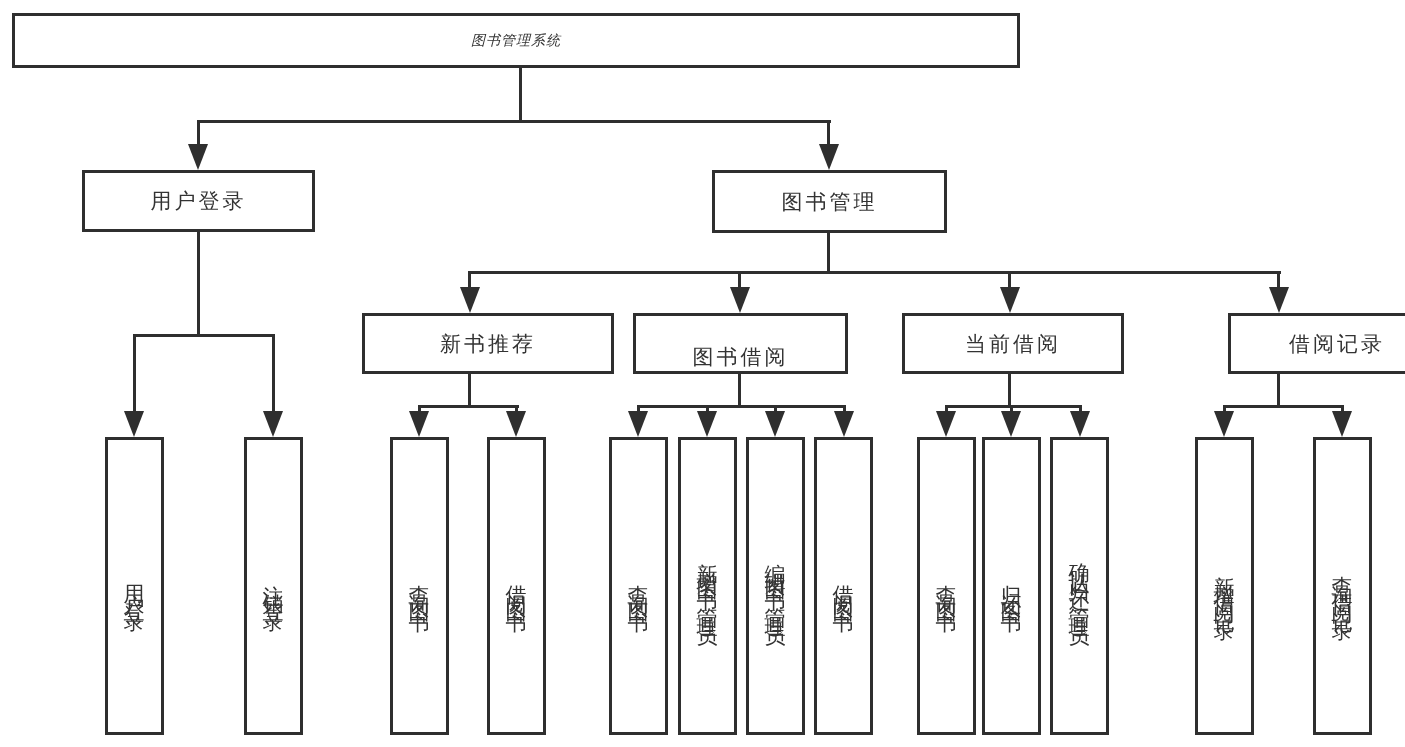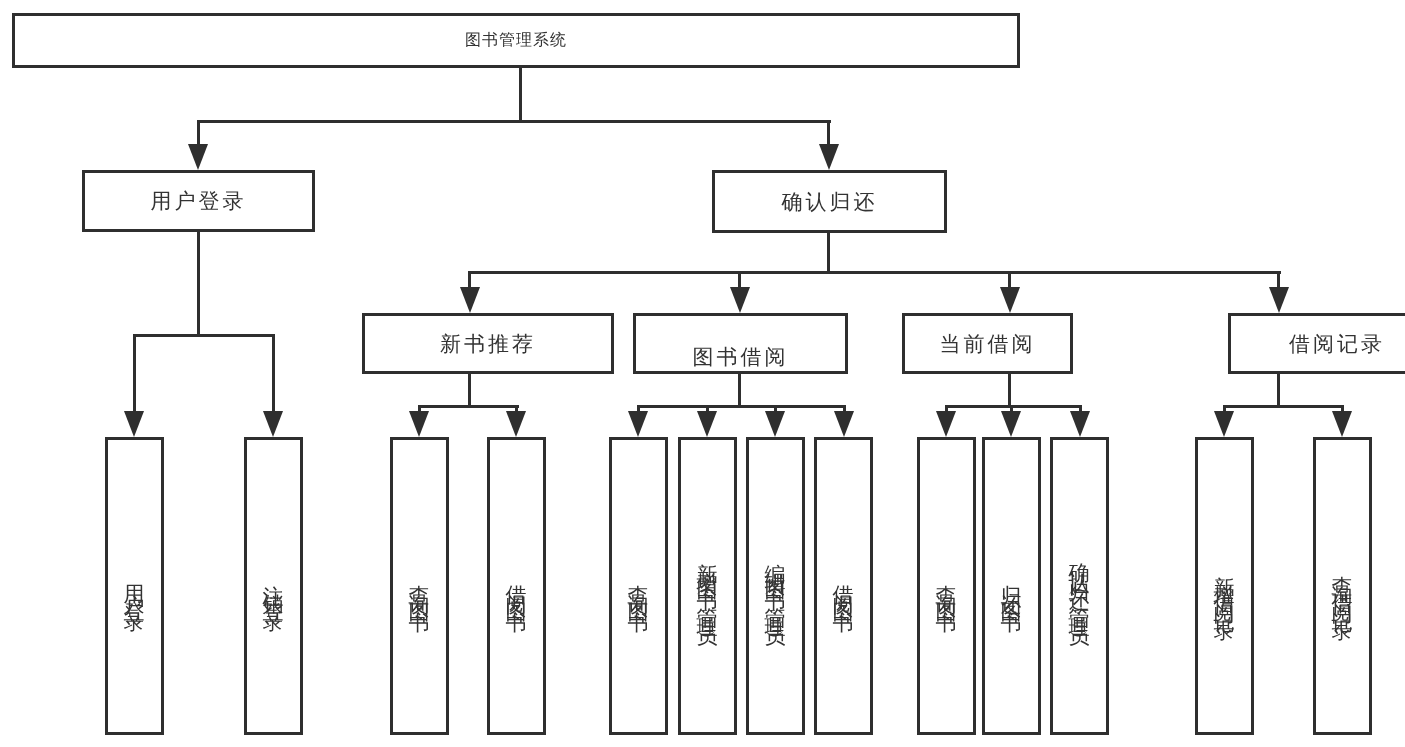--- a/index.html
+++ b/index.html
@@ -5,21 +5,21 @@
   html,body { margin:0; padding:0; background:#ffffff; }
   .canvas {
     position:relative; width:1405px; height:747px; background:#ffffff;
     font-family:"Liberation Sans", sans-serif; color:#333333; overflow:hidden;
   }
   .node {
     position:absolute; box-sizing:border-box; background:#ffffff;
     border:3px solid #2f2f2f; display:flex; align-items:center; justify-content:center;
   }
   .hlabel { font-size:21px; letter-spacing:3px; color:#333333; white-space:nowrap; }
-  .root .hlabel { font-size:16px; letter-spacing:1px; }
+  .root .hlabel { font-size:14px; letter-spacing:1px;font-style:italic; }
   .leaf .vlabel {
     writing-mode:vertical-rl; text-orientation:mixed;
     font-size:21px; letter-spacing:9px; color:#333333; line-height:1;
   }
   .vline { position:absolute; width:3px; background:#2f2f2f; }
   .hline { position:absolute; height:3px; background:#2f2f2f; }
   .arrow {
     position:absolute; width:0; height:0;
     border-left:10px solid transparent; border-right:10px solid transparent;
     border-top:26px solid #2f2f2f;
@@ -37,32 +37,32 @@
 
   <div class="node root" style="left:12px; top:13px; width:1008px; height:55px;">
     <span class="hlabel">图书管理系统</span>
   </div>
 
   <div class="node" style="left:82px; top:170px; width:233px; height:62px;">
     <span class="hlabel">用户登录</span>
   </div>
 
   <div class="node" style="left:712px; top:170px; width:235px; height:63px;">
-    <span class="hlabel">确认归还</span>
+    <span class="hlabel">图书管理</span>
   </div>
 
   <div class="node" style="left:362px; top:313px; width:252px; height:61px;">
     <span class="hlabel">新书推荐</span>
   </div>
 
   <div class="node" style="left:633px; top:313px; width:215px; height:61px;align-items:flex-end;">
     <span class="hlabel">图书借阅</span>
   </div>
 
-  <div class="node" style="left:902px; top:313px; width:171px; height:61px;">
+  <div class="node" style="left:902px; top:313px; width:222px; height:61px;">
     <span class="hlabel">当前借阅</span>
   </div>
 
   <div class="node" style="left:1228px; top:313px; width:218px; height:61px;">
     <span class="hlabel">借阅记录</span>
   </div>
 
   <div class="node leaf" style="left:105px; top:437px; width:59px; height:298px;">
     <span class="vlabel">用户登录</span>
   </div>

